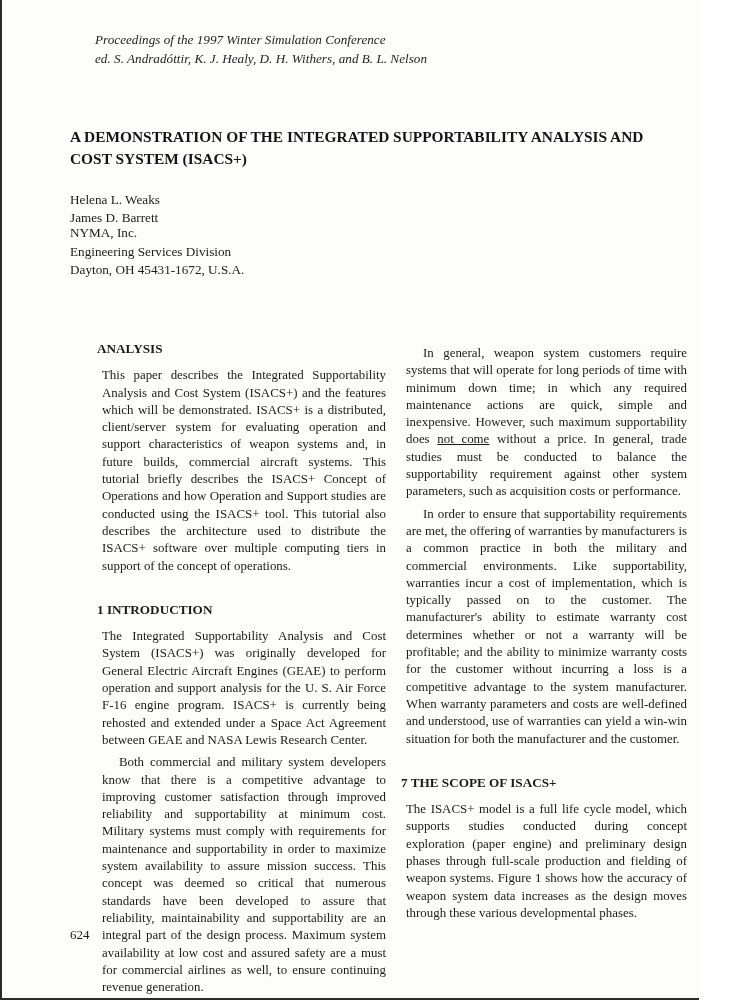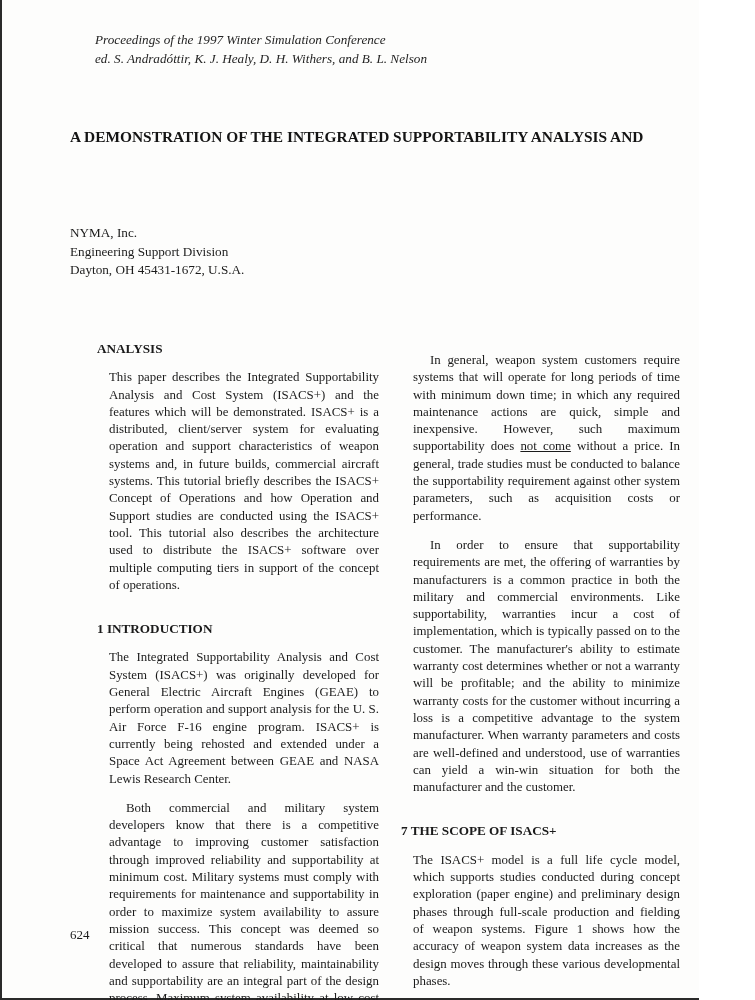--- a/index.html
+++ b/index.html
@@ -69,21 +69,21 @@
   .col-left  { left: 97px; }
   .col-right { left: 401px; width: 291px; }
   .sec-heading {
     font-weight: bold;
     font-size: 13.2px;
     text-align: left;
     margin: 0 0 10px 0;
   }
   .sec-heading.spaced-top { margin-top: 26px; }
   .col p {
-    margin: 12px;
+    margin: 5px;
   }
   .indent { text-indent: 17px; }
   .u { text-decoration: underline; }
   .page-number {
     top: 927px;
     font-size: 13px;
   }
   [data-name] { }
 </style>
 </head>
@@ -93,26 +93,31 @@
   <div class="scan-edge-left" data-name="scan-edge-left"></div>
   <div class="scan-edge-bottom" data-name="scan-edge-bottom"></div>
 
   <div class="proc-header" data-name="proceedings-header">
     <div data-name="proceedings-line">Proceedings of the 1997 Winter Simulation Conference</div>
     <div data-name="editors-line">ed. S. Andradóttir, K. J. Healy, D. H. Withers, and B. L. Nelson</div>
   </div>
 
   <div class="center-band paper-title" data-name="paper-title">
     <div data-name="paper-title-line-1">A DEMONSTRATION OF THE INTEGRATED SUPPORTABILITY ANALYSIS AND</div>
+    <div data-name="paper-title-line-2">COST SYSTEM (ISACS+)</div>
   </div>
 
+  <div class="center-band authors" data-name="authors-block">
+    <div data-name="author-name">Helena L. Weaks</div>
+    <div data-name="author-name">James D. Barrett</div>
+  </div>
 
   <div class="center-band affiliation" data-name="affiliation-block">
     <div data-name="affiliation-company">NYMA, Inc.</div>
-    <div data-name="affiliation-division">Engineering Support Division</div>
+    <div data-name="affiliation-division">Engineering Services Division</div>
     <div data-name="affiliation-city">Dayton, OH 45431-1672, U.S.A.</div>
   </div>
 
   <div class="col col-left" data-name="left-column">
     <h2 class="sec-heading" data-name="abstract-heading">ANALYSIS</h2>
     <p data-name="abstract-paragraph">This paper describes the Integrated Supportability Analysis and Cost System (ISACS+) and the features which will be demonstrated.  ISACS+ is a distributed, client/server system for evaluating operation and support characteristics of weapon systems and, in future builds, commercial aircraft systems.  This tutorial briefly describes the ISACS+ Concept of Operations and how Operation and Support studies are conducted using the ISACS+ tool.  This tutorial also describes the architecture used to distribute the ISACS+ software over multiple computing tiers in support of the concept of operations.</p>
     <h2 class="sec-heading spaced-top" data-name="introduction-heading">1 INTRODUCTION</h2>
     <p data-name="introduction-paragraph-1">The Integrated Supportability Analysis and Cost System (ISACS+) was originally developed for General Electric Aircraft Engines (GEAE) to perform operation and support analysis for the U. S. Air Force F-16 engine program.  ISACS+ is currently being rehosted and extended under a Space Act Agreement between GEAE and NASA Lewis Research Center.</p>
     <p class="indent" data-name="introduction-paragraph-2">Both commercial and military system developers know that there is a competitive advantage to improving customer satisfaction through improved reliability and supportability at minimum cost.  Military systems must comply with requirements for maintenance and supportability in order to maximize system availability to assure mission success.  This concept was deemed so critical that numerous standards have been developed to assure that reliability, maintainability and supportability are an integral part of the design process.  Maximum system availability at low cost and assured safety are a must for commercial airlines as well, to ensure continuing revenue generation.</p>
   </div>

